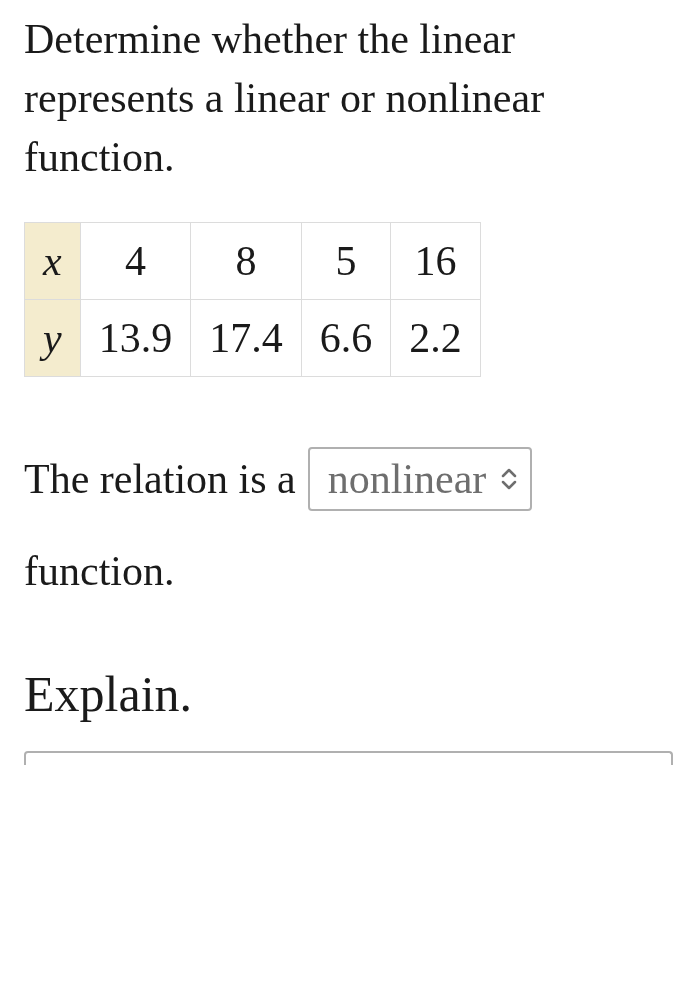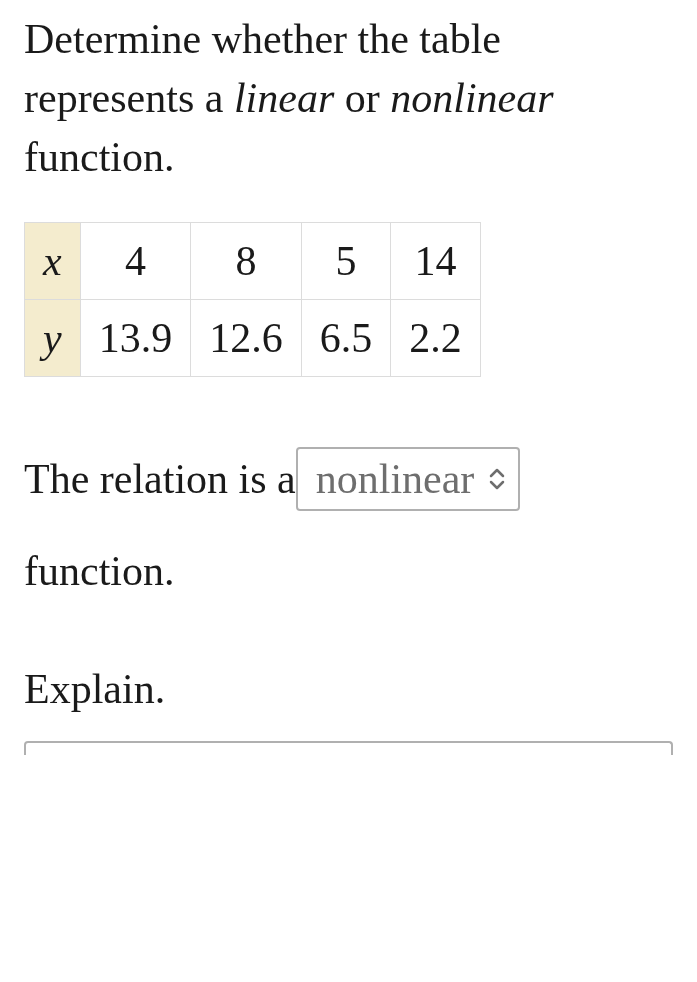--- a/index.html
+++ b/index.html
@@ -13,21 +13,20 @@
   .page {
     padding: 10px 24px 24px 24px;
     box-sizing: border-box;
   }
   .question {
     font-size: 42px;
     line-height: 1.4;
     margin-bottom: 36px;
   }
   .question .italic {
-    font-style: italic;
   }
 
   table.data {
     border-collapse: collapse;
     font-size: 42px;
     margin-bottom: 70px;
   }
   table.data th, table.data td {
     border: 1px solid #dcdcdc;
     text-align: center;
@@ -45,20 +44,21 @@
 
   .answer-line {
     display: flex;
     align-items: center;
     flex-wrap: wrap;
     font-size: 42px;
     line-height: 1.5;
     gap: 0;
   }
   .answer-text {
+    margin-right: 12px;
     text-align: right;
   }
   .dropdown {
     display: inline-flex;
     align-items: center;
     border: 2px solid #b0b0b0;
     border-radius: 4px;
     padding: 10px 12px 10px 18px;
     font-size: 42px;
     color: #6e6e6e;
@@ -78,56 +78,56 @@
   }
   .dropdown .chevrons svg {
     display: block;
   }
 
   .after-text {
     font-size: 42px;
     margin-top: 36px;
   }
   .explain {
-    font-size: 42px;
+    font-size: 50px;
     margin-top: 70px;
   }
   .explain-box {
     margin-top: 28px;
     height: 14px;
     border: 2px solid #b0b0b0;
     border-bottom: none;
     border-radius: 4px 4px 0 0;
     width: 100%;
     box-sizing: border-box;
   }
 </style>
 </head>
 <body>
 
 <div class="page">
 
   <div class="question">
-    <span>Determine whether the table represents a </span><span class="italic">linear</span><span> or </span><span class="italic">nonlinear</span><span> function.</span>
+    <span>Determine whether the linear represents a </span><span class="italic">linear</span><span> or </span><span class="italic">nonlinear</span><span> function.</span>
   </div>
 
   <table class="data">
     <tbody>
         <tr>
       <th>x</th>
       <td>4</td>
       <td>8</td>
       <td>5</td>
-      <td>14</td>
+      <td>16</td>
     </tr>
     <tr>
       <th>y</th>
       <td>13.9</td>
-      <td>12.6</td>
-      <td>6.5</td>
+      <td>17.4</td>
+      <td>6.6</td>
       <td>2.2</td>
     </tr>
   </tbody>
     </table>
 
   <div class="answer-line">
     <span class="answer-text">The relation is a</span>
     <div class="dropdown">
       <span class="label">nonlinear</span>
       <span class="chevrons">

